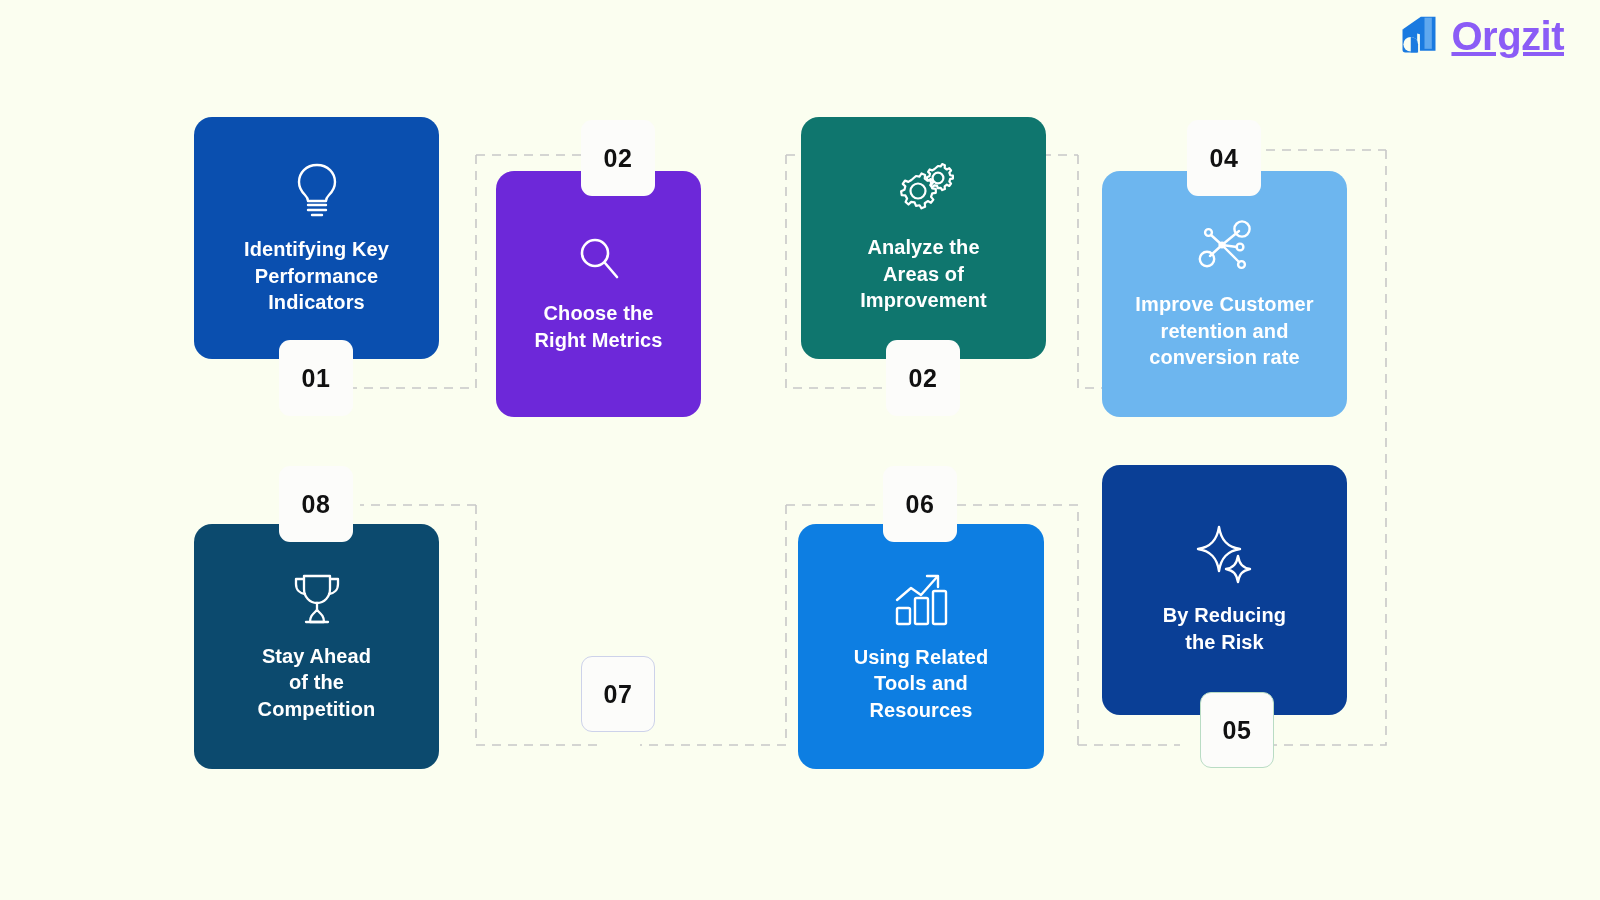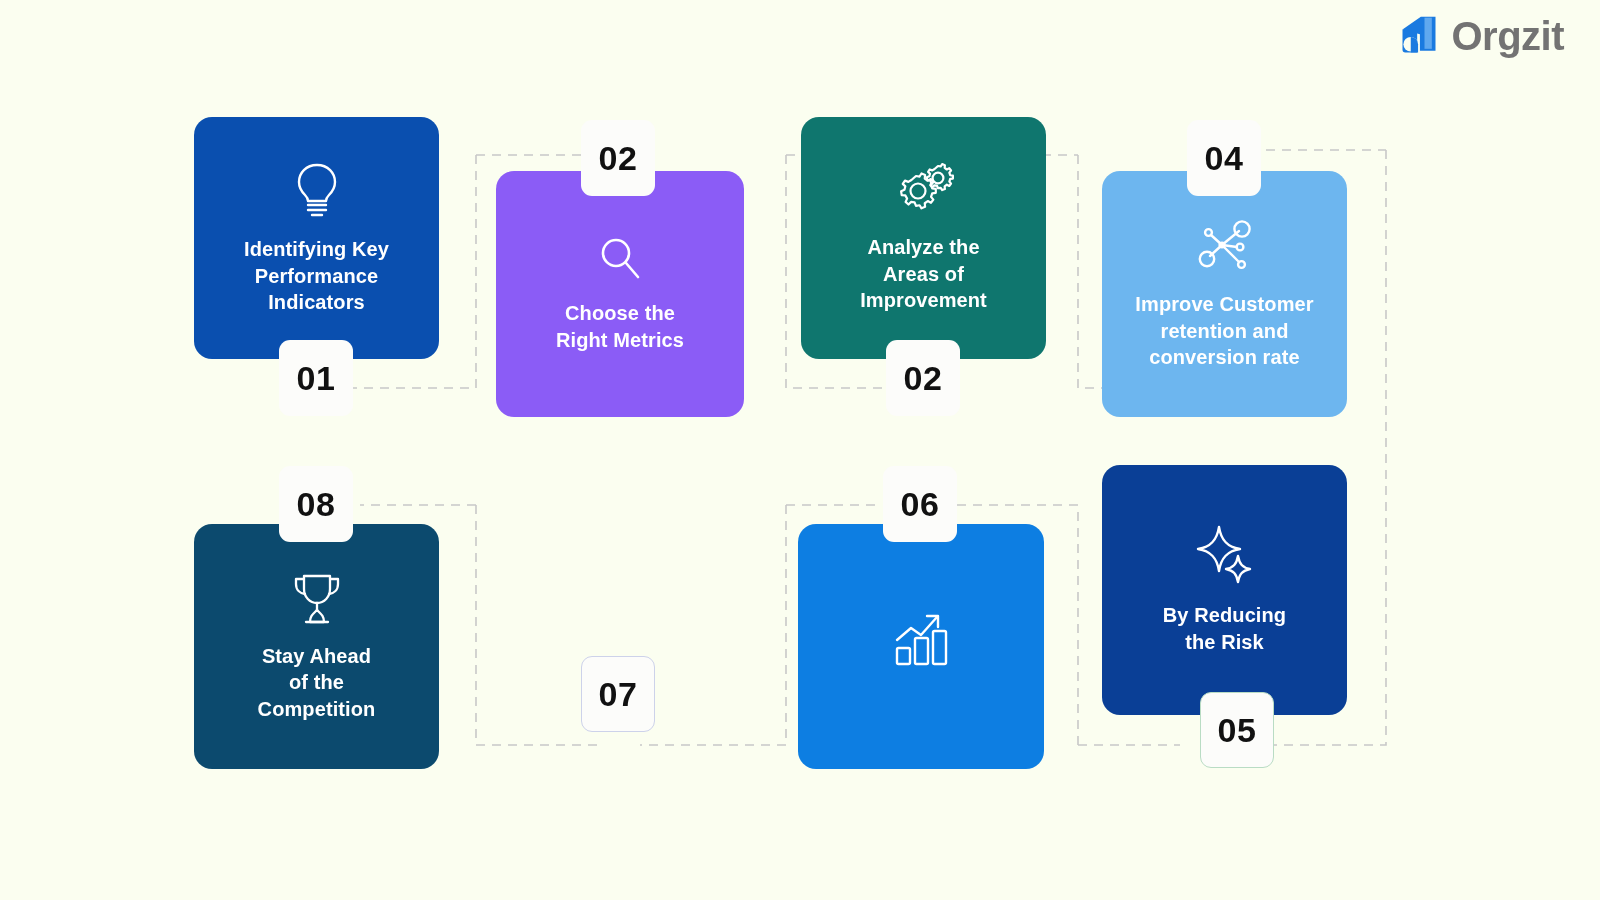--- a/index.html
+++ b/index.html
@@ -22,23 +22,24 @@
     top: 14px;
     right: 36px;
     display: flex;
     align-items: center;
     gap: 10px;
   }
   .logo-mark { width: 44px; height: 44px; display: block; }
   .logo-text {
     font-size: 40px;
     font-weight: 700;
-    color: #737373;
+    color: #8b5cf6;
     letter-spacing: -0.5px;
     line-height: 1;
+    text-decoration: underline;
   }
 
   
   .connectors {
     position: absolute;
     left: 0; top: 0;
     width: 1600px; height: 900px;
     pointer-events: none;
   }
 
@@ -73,21 +74,21 @@
 
   .badge {
     position: absolute;
     width: 74px;
     height: 76px;
     background: #fcfcfa;
     border-radius: 11px;
     display: flex;
     align-items: center;
     justify-content: center;
-    font-size: 34px;
+    font-size: 25px;
     font-weight: 700;
     color: #111111;
     letter-spacing: 0.5px;
   }
   .badge.edge-green { border: 1px solid #b9dcc4; margin-left: 13px; }
   .badge.edge-lav   { border: 1px solid #cdd2ea; }
 </style>
 </head>
 <body>
 
@@ -141,21 +142,21 @@
       </svg>
     </span>
     <div class="card-title">Identifying Key
 Performance
 Indicators</div>
   </div>
   <div class="badge" style="left:279px; top:340px;">
     <span>01</span>
   </div>
 
-  <div class="card" style="left:496px; top:171px; width:248px; height:246px; background:#8b5cf6;">
+  <div class="card" style="left:496px; top:171px; width:205px; height:246px; background:#6d28d9;">
     <span class="card-icon">
       <svg width="48" height="50" viewBox="0 0 48 50" fill="none" stroke="#ffffff" stroke-width="2.6" stroke-linecap="round">
         <circle cx="20" cy="19" r="13"></circle>
         <path d="M30 29 L42 43"></path>
       </svg>
     </span>
     <div class="card-title">Choose the
 Right Metrics</div>
   </div>
   <div class="badge" style="left:581px; top:120px;">
@@ -220,20 +221,23 @@
   <div class="card" style="left:798px; top:524px; width:246px; height:245px; background:#0d7ee2;">
     <span class="card-icon">
       <svg width="60" height="58" viewBox="0 0 60 58" fill="none" stroke="#ffffff" stroke-width="2.4" stroke-linejoin="round" stroke-linecap="round">
         <path d="M6 30 L20 18 L30 25 L46 7"></path>
         <path d="M36 6 L47 6 L47 17"></path>
         <rect x="6" y="38" width="13" height="16" rx="1.5"></rect>
         <rect x="24" y="28" width="13" height="26" rx="1.5"></rect>
         <rect x="42" y="21" width="13" height="33" rx="1.5"></rect>
       </svg>
     </span>
+    <div class="card-title">Using Related
+Tools and
+Resources</div>
   </div>
   <div class="badge" style="left:883px; top:466px;">
     <span>06</span>
   </div>
 
   <div class="badge edge-lav" style="left:581px; top:656px;">
     <span>07</span>
   </div>
 
   <div class="card" style="left:194px; top:524px; width:245px; height:245px; background:#0c4a6e;">

